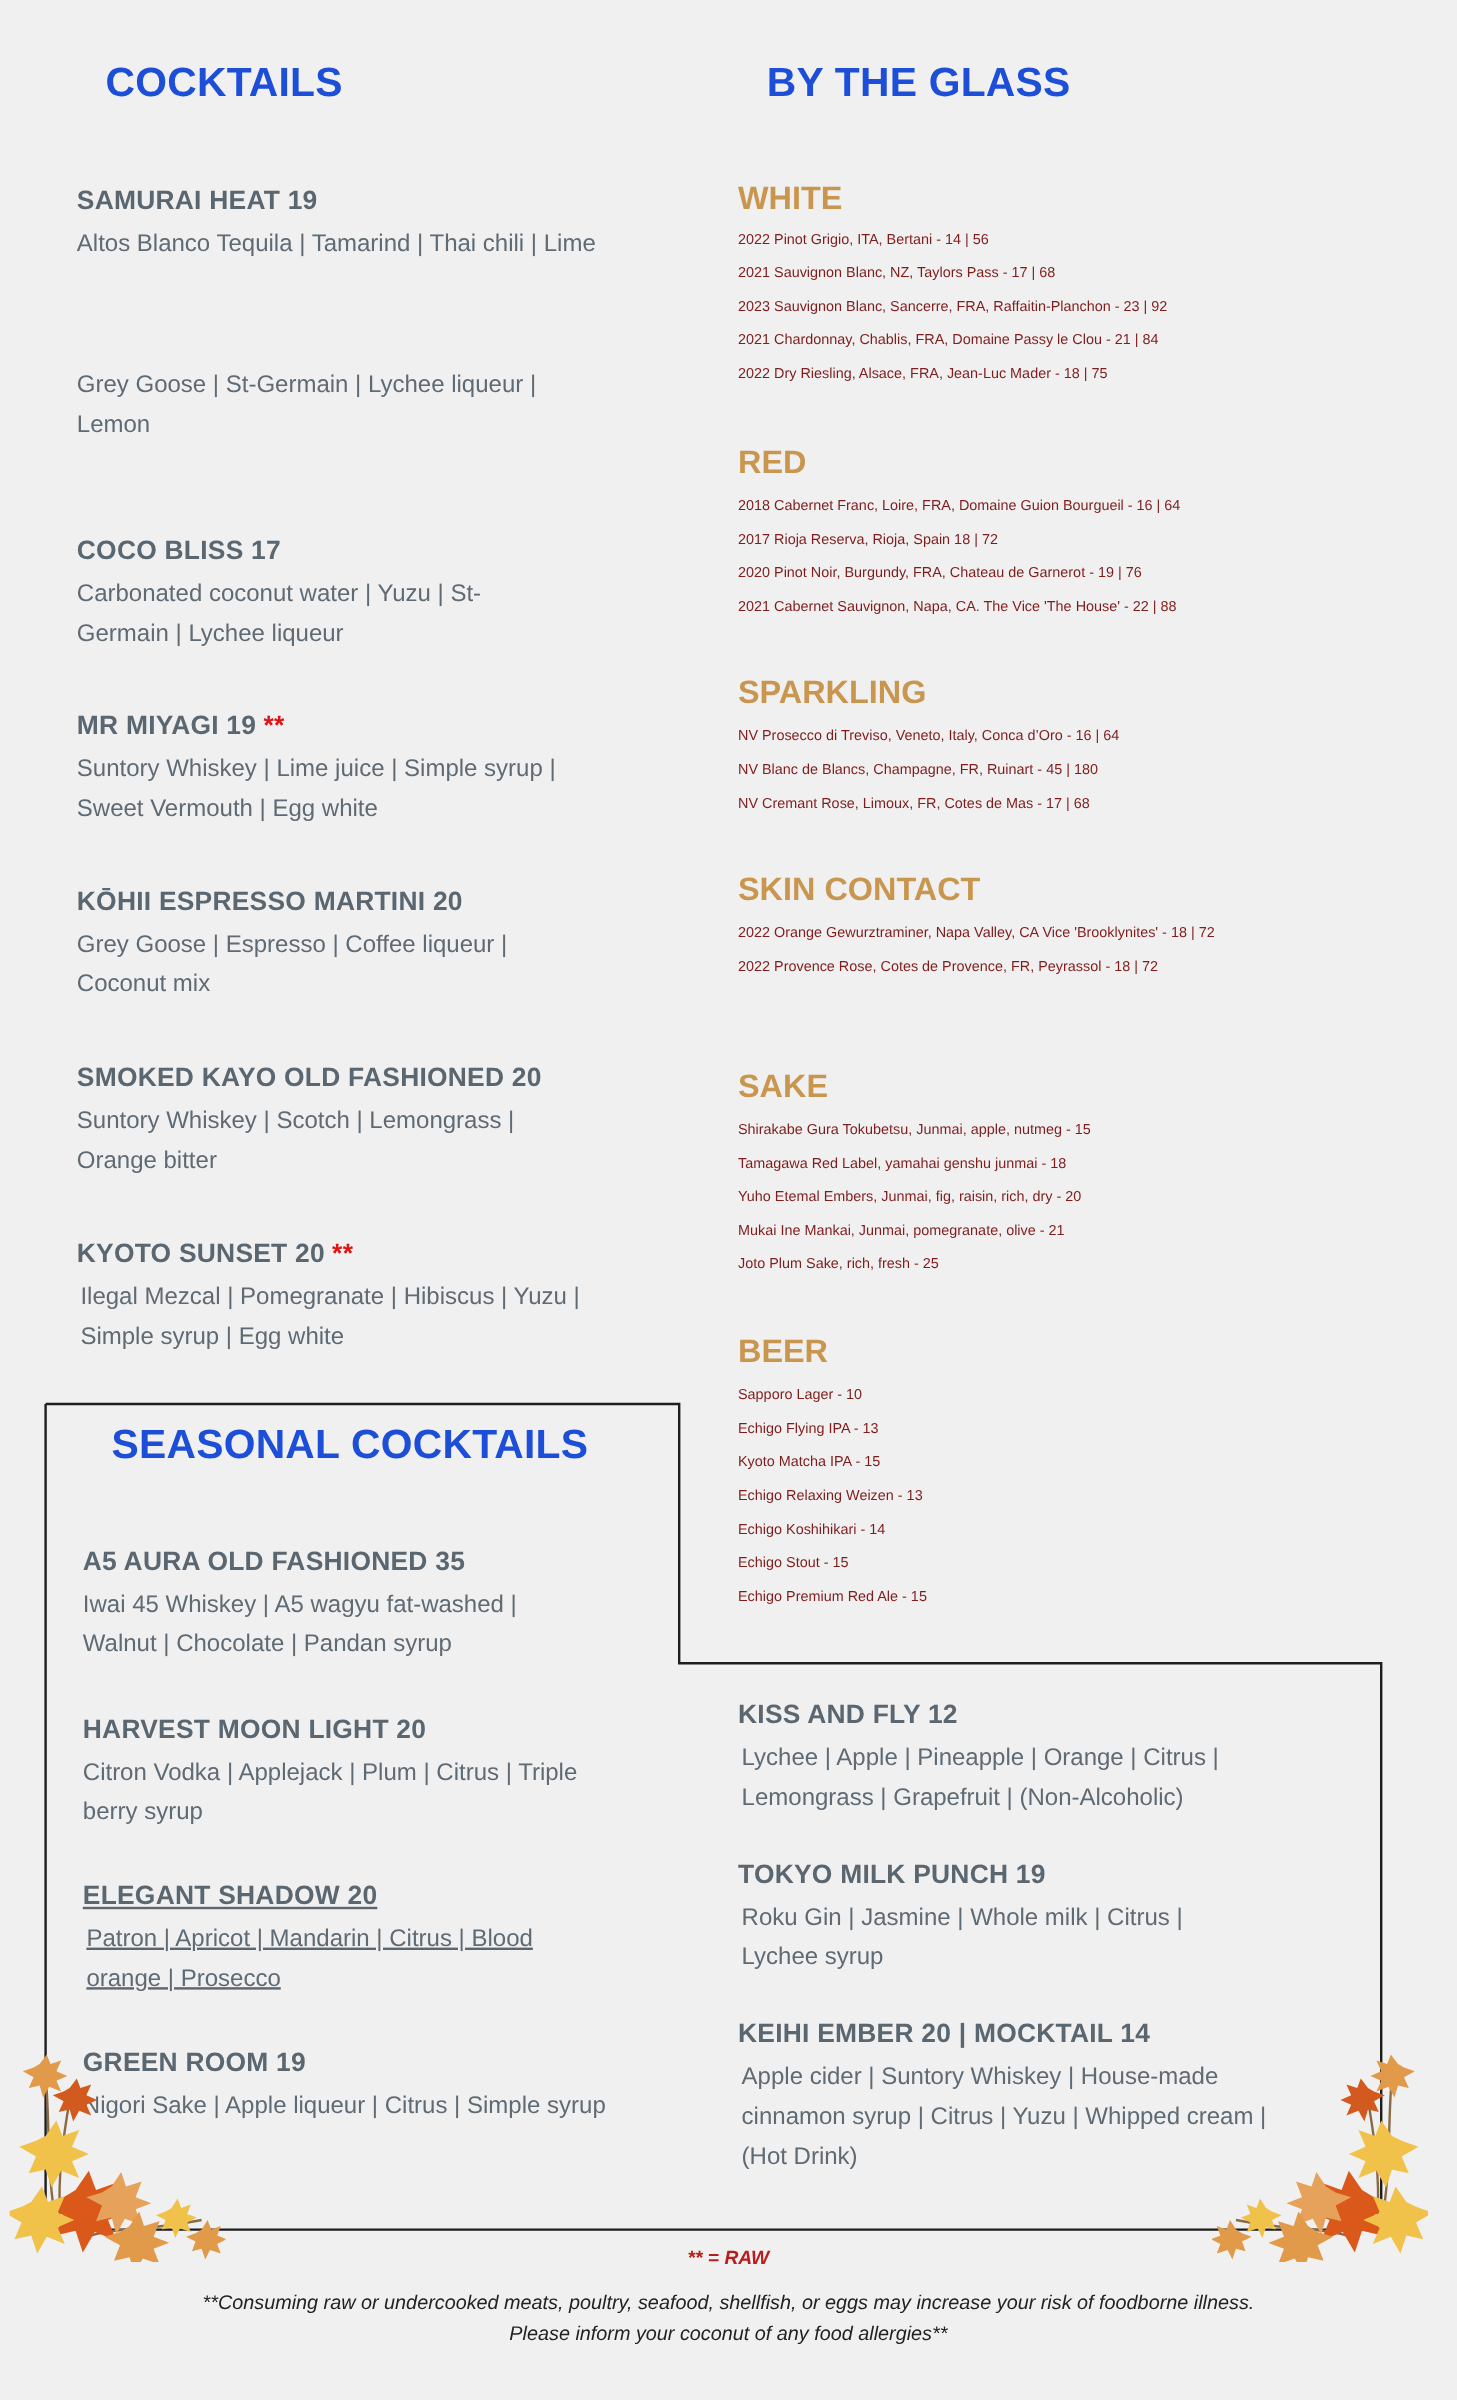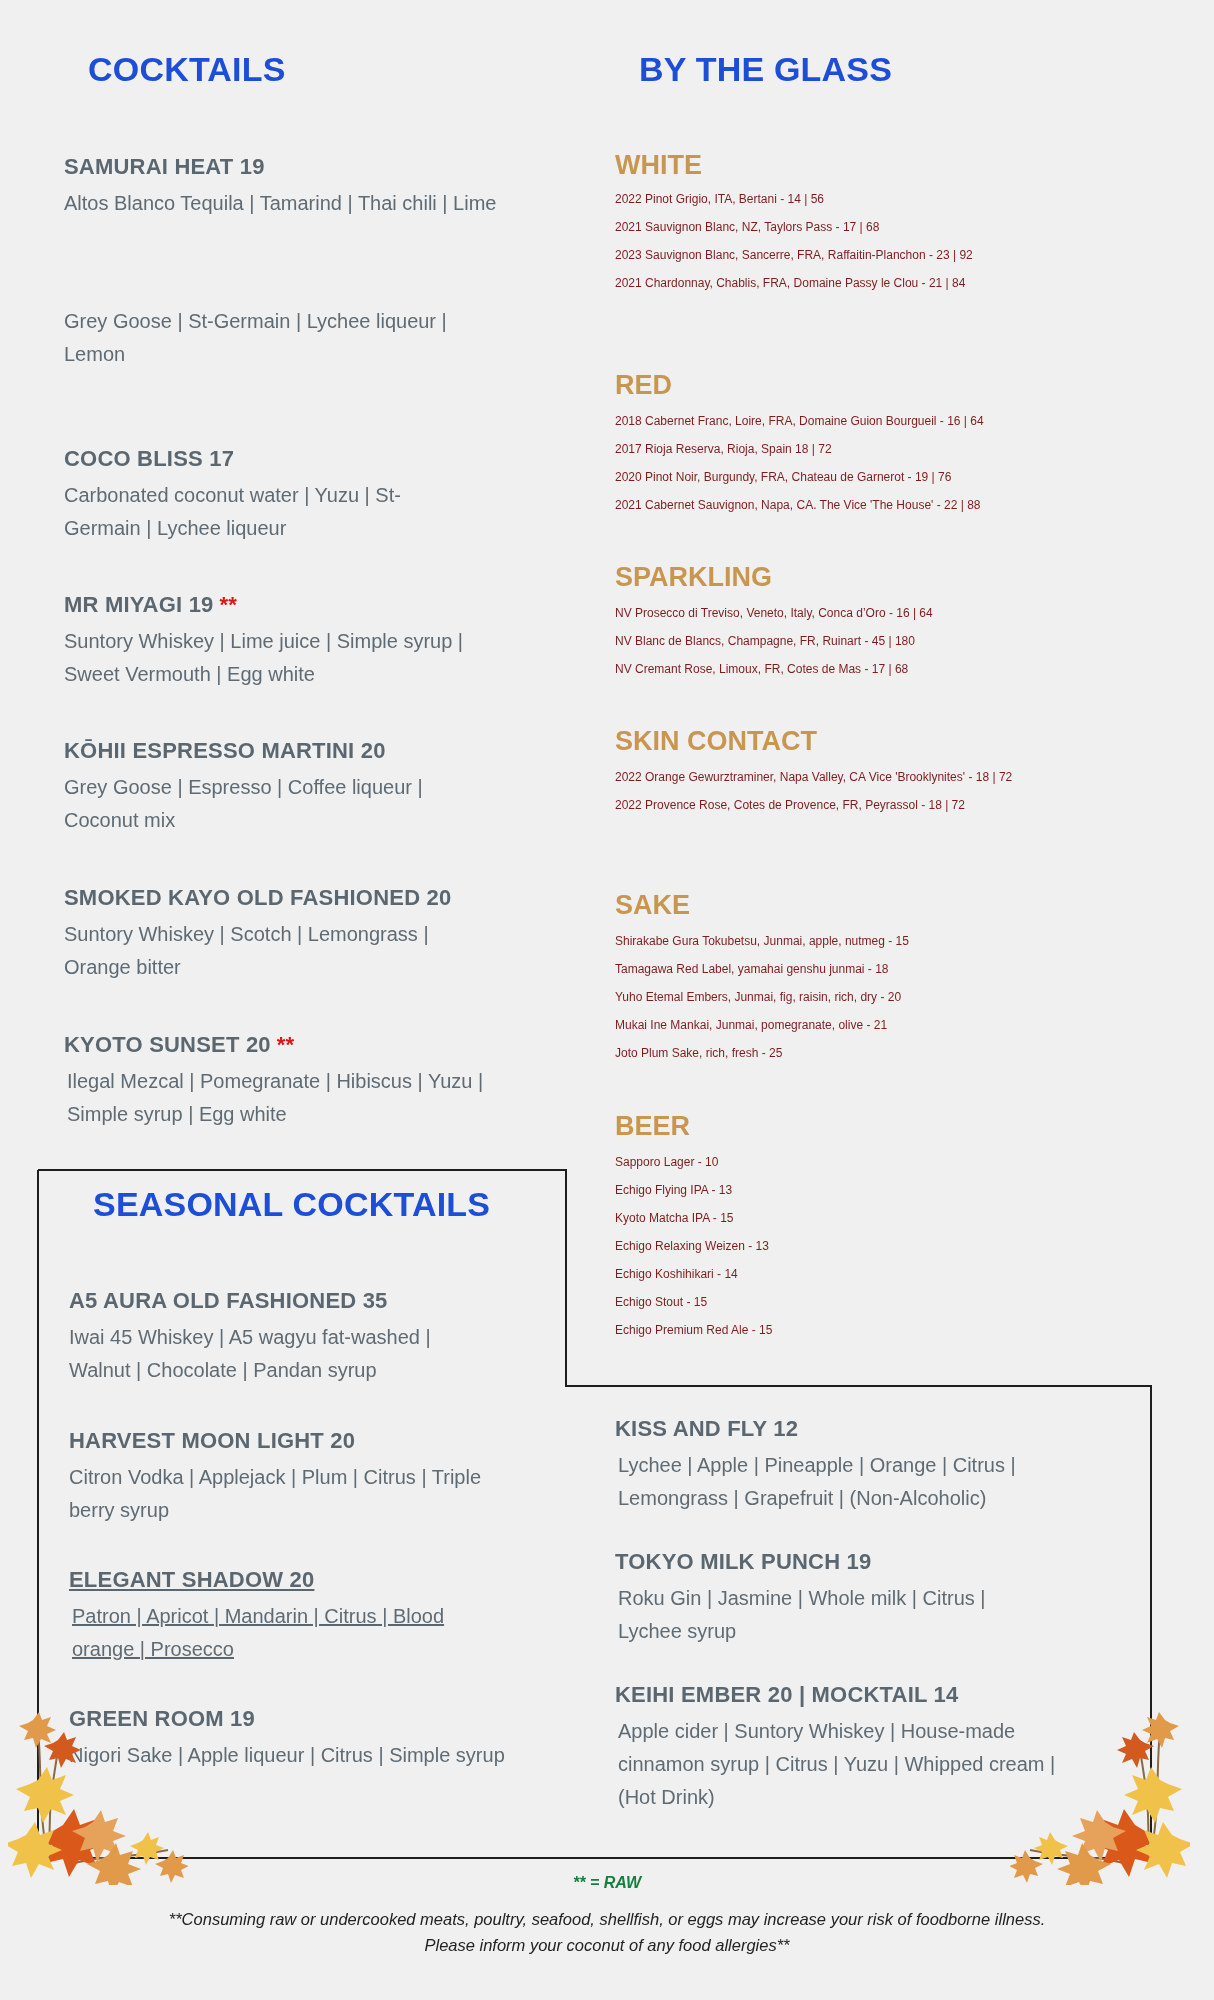--- a/index.html
+++ b/index.html
@@ -12,21 +12,21 @@
 
   .cocktail { position: absolute; width: 470px; }
   .cocktail .name { font-weight: bold; font-size: 22px; color: #5b6770; line-height: 28px; white-space: nowrap; letter-spacing: 0.2px; }
   .cocktail .name .raw { color: #e01414; margin-left: 6px; }
   .cocktail .desc { font-size: 20px; color: #5f6b74; line-height: 33px; margin-top: 6px; }
 
   .wine-list { list-style: none; }
   .wine-list li { font-size: 12px; line-height: 28px; color: #7f1d1d; white-space: nowrap; }
   .wine-list li.wrap { white-space: normal; width: 570px; }
 
-  .footer-raw { position: absolute; left: 0; width: 1214px; top: 1874px; text-align: center; color: #15803d; font-weight: bold; font-style: italic; font-size: 16px; }
+  .footer-raw { position: absolute; left: 0; width: 1214px; top: 1874px; text-align: center; color: #b91c1c; font-weight: bold; font-style: italic; font-size: 16px; }
   .footer-note { position: absolute; left: 0; width: 1214px; top: 1906px; text-align: center; font-style: italic; font-size: 16.5px; color: #222; line-height: 26px; }
 
   svg.frame { position: absolute; left: 0; top: 0; }
   .leaves { position: absolute; }
 </style>
 </head>
 <body>
 
 <svg class="frame" width="1214" height="2000">
   <polyline points="38,1170 566,1170 566,1386 1151,1386 1151,1858 38,1858 38,1170" fill="none" stroke="#1e1e1e" stroke-width="2"></polyline>
@@ -64,20 +64,21 @@
 
 <div class="abs section-title" style="left:615px; top:50px;">BY THE GLASS</div>
 
 <div class="abs" style="left:615px; top:150px;">
   <div class="sub-title">WHITE</div>
   <ul class="wine-list" style="margin-top:4px">
     <li>2022 Pinot Grigio, ITA, Bertani - 14 | 56</li>
     <li>2021 Sauvignon Blanc, NZ, Taylors Pass - 17 |  68</li>
     <li>2023 Sauvignon Blanc, Sancerre, FRA, Raffaitin-Planchon - 23 | 92</li>
     <li>2021 Chardonnay, Chablis, FRA, Domaine Passy le Clou - 21 | 84</li>
+    <li>2022 Dry Riesling, Alsace, FRA, Jean-Luc Mader - 18 | 75</li>
   </ul>
 </div>
 
 <div class="abs" style="left:615px; top:370px;">
   <div class="sub-title">RED</div>
   <ul class="wine-list" style="margin-top:6px">
     <li>2018 Cabernet Franc, Loire, FRA, Domaine Guion Bourgueil - 16 | 64</li>
     <li>2017 Rioja Reserva, Rioja, Spain 18 | 72</li>
     <li>2020 Pinot Noir, Burgundy, FRA, Chateau de Garnerot - 19 | 76</li>
     <li>2021 Cabernet Sauvignon, Napa, CA. The Vice 'The House' - 22 | 88</li>

